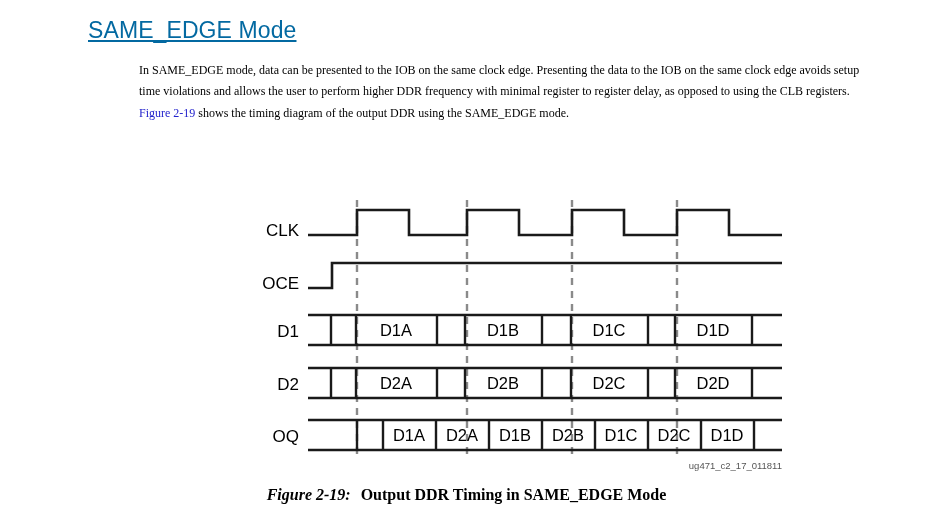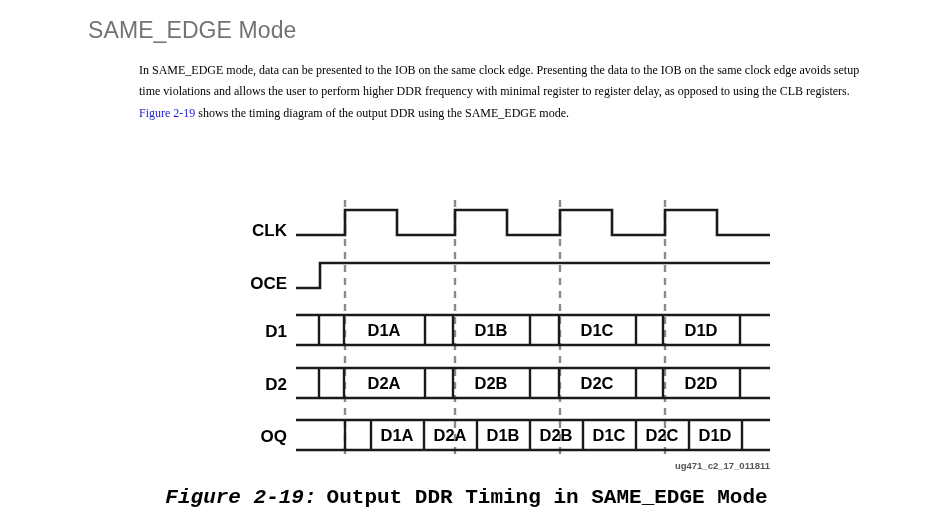--- a/index.html
+++ b/index.html
@@ -18,22 +18,23 @@
 
   
   #section-heading {
     position: absolute;
     left: 88px;
     top: 17px;
     font-family: "Liberation Sans", sans-serif;
     font-size: 23px;
     font-weight: 400;
     letter-spacing: 0.1px;
-    color: #737373;
+    color: #0369a1;
     white-space: nowrap;
+    text-decoration: underline;
   }
 
   
   #body-paragraph {
     position: absolute;
     left: 139px;
     top: 60px;
     width: 730px;
     font-family: "Liberation Serif", serif;
     font-size: 12px;
@@ -41,39 +42,38 @@
     color: #000000;
     text-align: left;
   }
   #body-paragraph .link {
     color: #2222cc;
   }
 
   
   #timing-diagram {
     position: absolute;
-    left: 0;
+    left: 12px;
     top: 190px;
     width: 795px;
     height: 290px;
-    font-weight: bold;
   }
   #timing-svg {
     display: block;
   }
 
   
   #figure-caption {
     position: absolute;
     left: 0;
     top: 486px;
     width: 933px;
     text-align: center;
-    font-family: Liberation Mono, monospace;
-    font-size: 21px;
+    font-family: Liberation Serif, serif;
+    font-size: 16px;
     color: #000000;
     white-space: nowrap;
   }
   #figure-caption .cap-num {
     font-style: italic;
     font-weight: 700;
   }
   #figure-caption .cap-title {
     font-weight: 700;
     margin-left: 10px;

